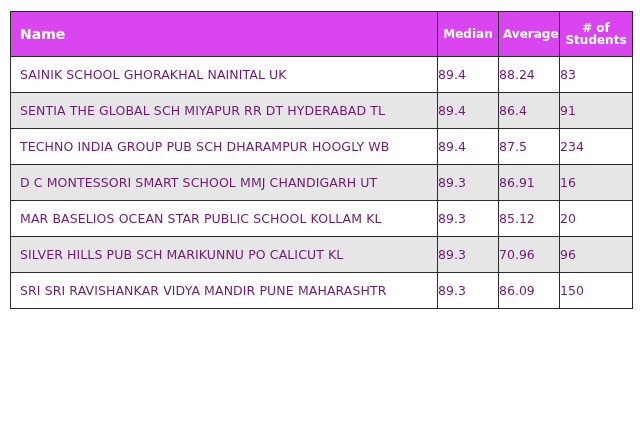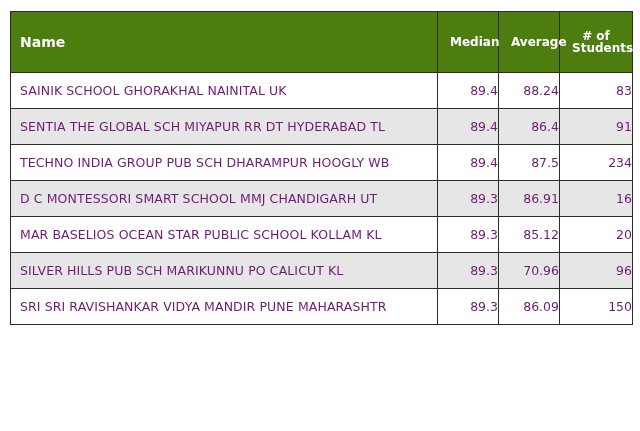--- a/index.html
+++ b/index.html
@@ -9,36 +9,36 @@
     position: absolute; left: 10px; top: 11px;
     width: 622px;
     border-collapse: collapse;
     table-layout: fixed;
   }
   table.ranking th, table.ranking td {
     border: 1.5px solid #2b2b2b;
     color: #701a75;
   }
   table.ranking thead th {
-    background: #4d7c0f;
+    background: #d946ef;
     color: #ffffff;
     font-weight: bold;
     height: 36px;
-    padding: 12px;
+    padding: 4px;
   }
   th.col-name { text-align: left; padding-left: 9px !important; font-size: 14px; }
   th.col-num { text-align: center; font-size: 12px; line-height: 13px; }
   th.col-students { font-size: 12px; line-height: 12px; }
   tbody td {
     height: 35px;
     font-size: 12.5px;
     padding: 0;
   }
   tbody td.name { text-align: left; padding-left: 9px; letter-spacing: 0.1px; white-space: nowrap; overflow: hidden; }
-  tbody td.num { text-align: right; }
+  tbody td.num { text-align: left; }
   tbody tr:nth-child(even) td { background: #e6e6e6; }
   tbody tr:nth-child(odd) td { background: #ffffff; }
 </style>
 </head>
 <body>
 
 <table class="ranking">
   <colgroup>
     <col style="width:427px">
     <col style="width:61px">

